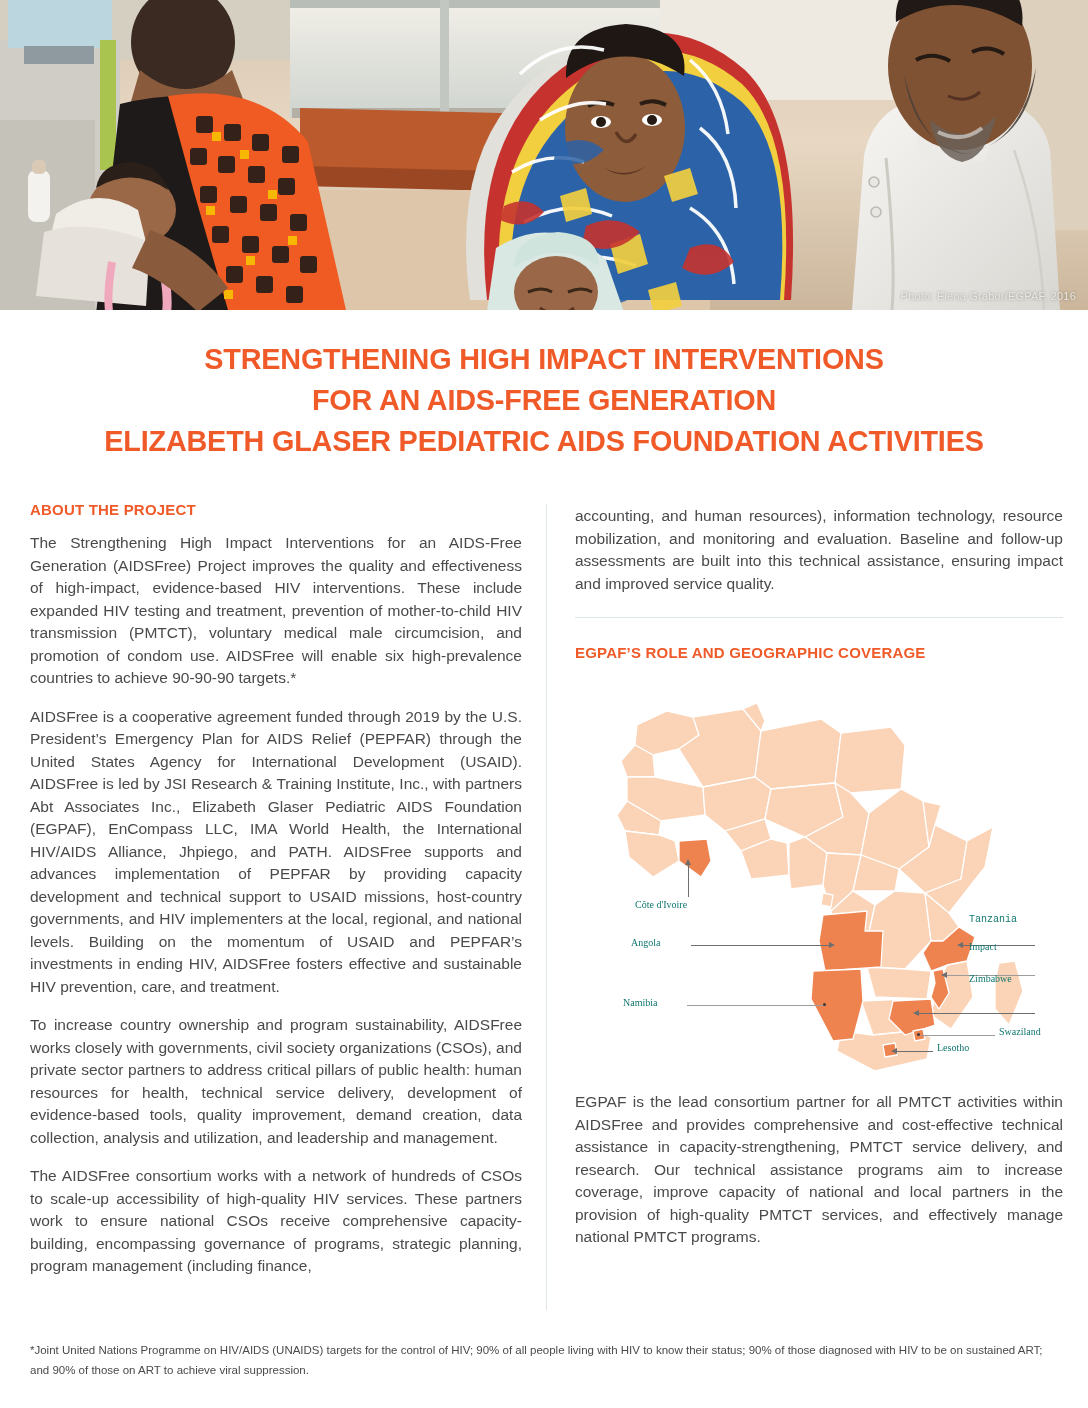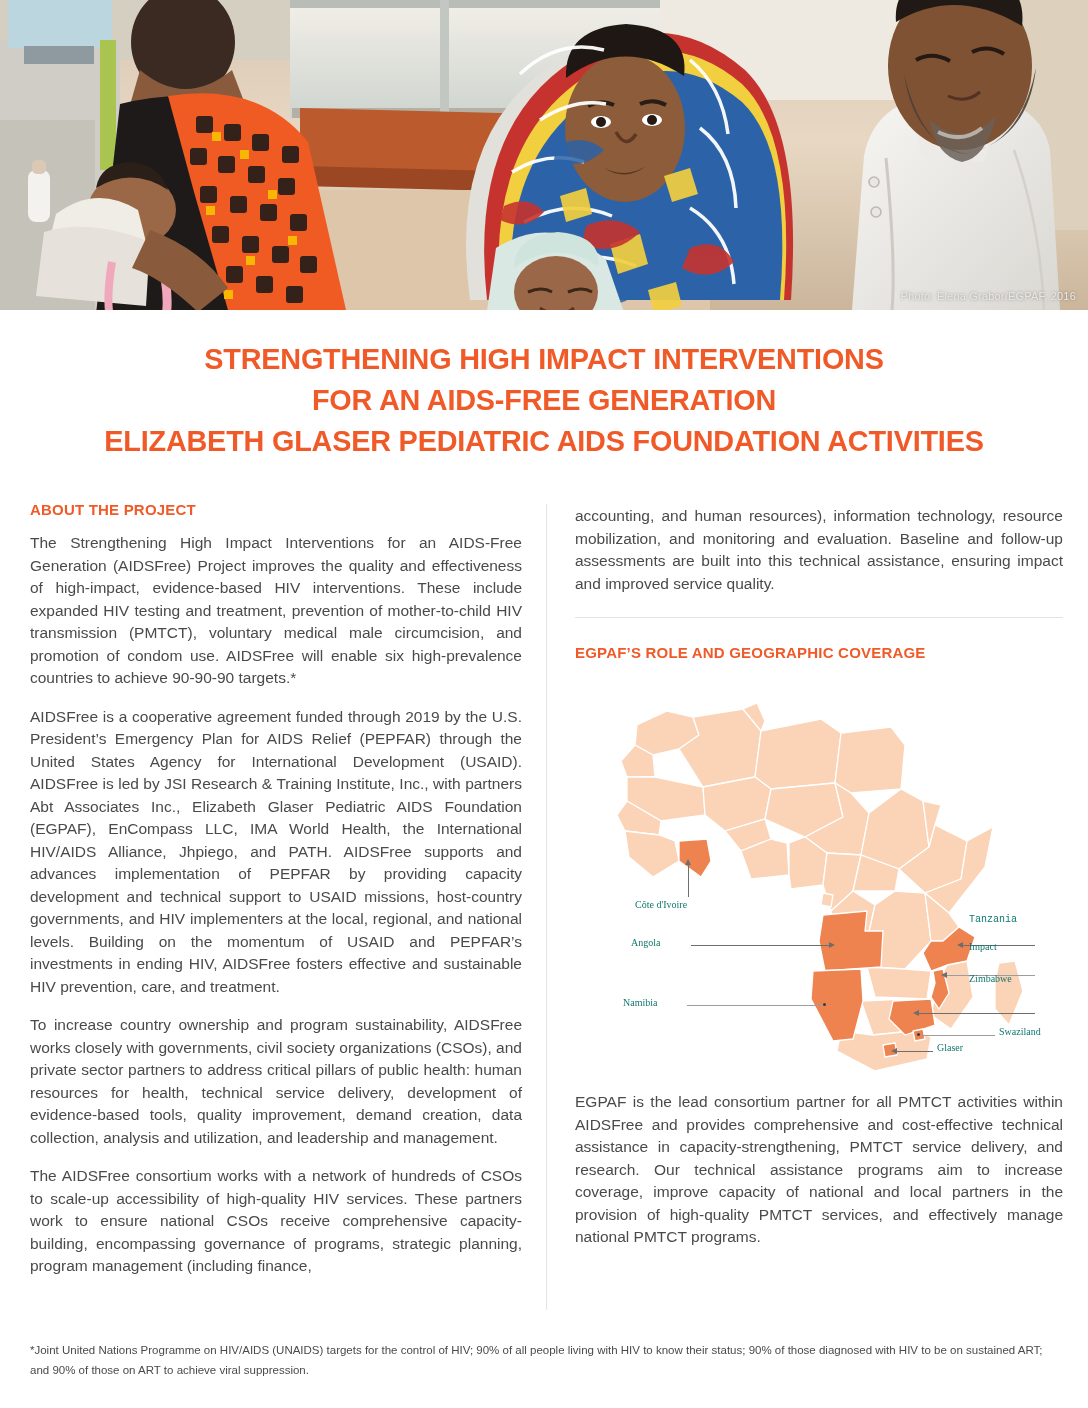--- a/index.html
+++ b/index.html
@@ -472,20 +472,20 @@
       <div class="leader" style="left:112px; top:326px; width:138px; background:#9d9d9d;"></div>
       <div class="dot" style="left:248px; top:324px;"></div>
       <div class="map-label" style="left:48px; top:318px;">Namibia</div>
 
       <div class="leader" style="left:346px; top:356px; width:74px; background:#9d9d9d;"></div>
       <div class="dot" style="left:342px; top:354px;"></div>
       <div class="map-label" style="left:424px; top:347px;">Swaziland</div>
 
       <div class="leader thick" style="left:322px; top:372px; width:36px;"></div>
       <div class="arrowhead arrow-left" style="left:316px; top:369px;"></div>
-      <div class="map-label" style="left:362px; top:363px;">Glaser</div>
+      <div class="map-label" style="left:362px; top:363px;">Lesotho</div>
     </div>
 
     <p class="body" style="margin-top:12px;">EGPAF is the lead consortium partner for all PMTCT activities within AIDSFree and provides comprehensive and cost-effective technical assistance in capacity-strengthening, PMTCT service delivery, and research. Our technical assistance programs aim to increase coverage, improve capacity of national and local partners in the provision of high-quality PMTCT services, and effectively manage national PMTCT programs.</p>
   </div>
 </div>
 
 <div class="footnote">*Joint United Nations Programme on HIV/AIDS (UNAIDS) targets for the control of HIV; 90% of all people living with HIV to know their status; 90% of those diagnosed with HIV to be on sustained ART; and 90% of those on ART to achieve viral suppression.</div>
 
 </body></html>

